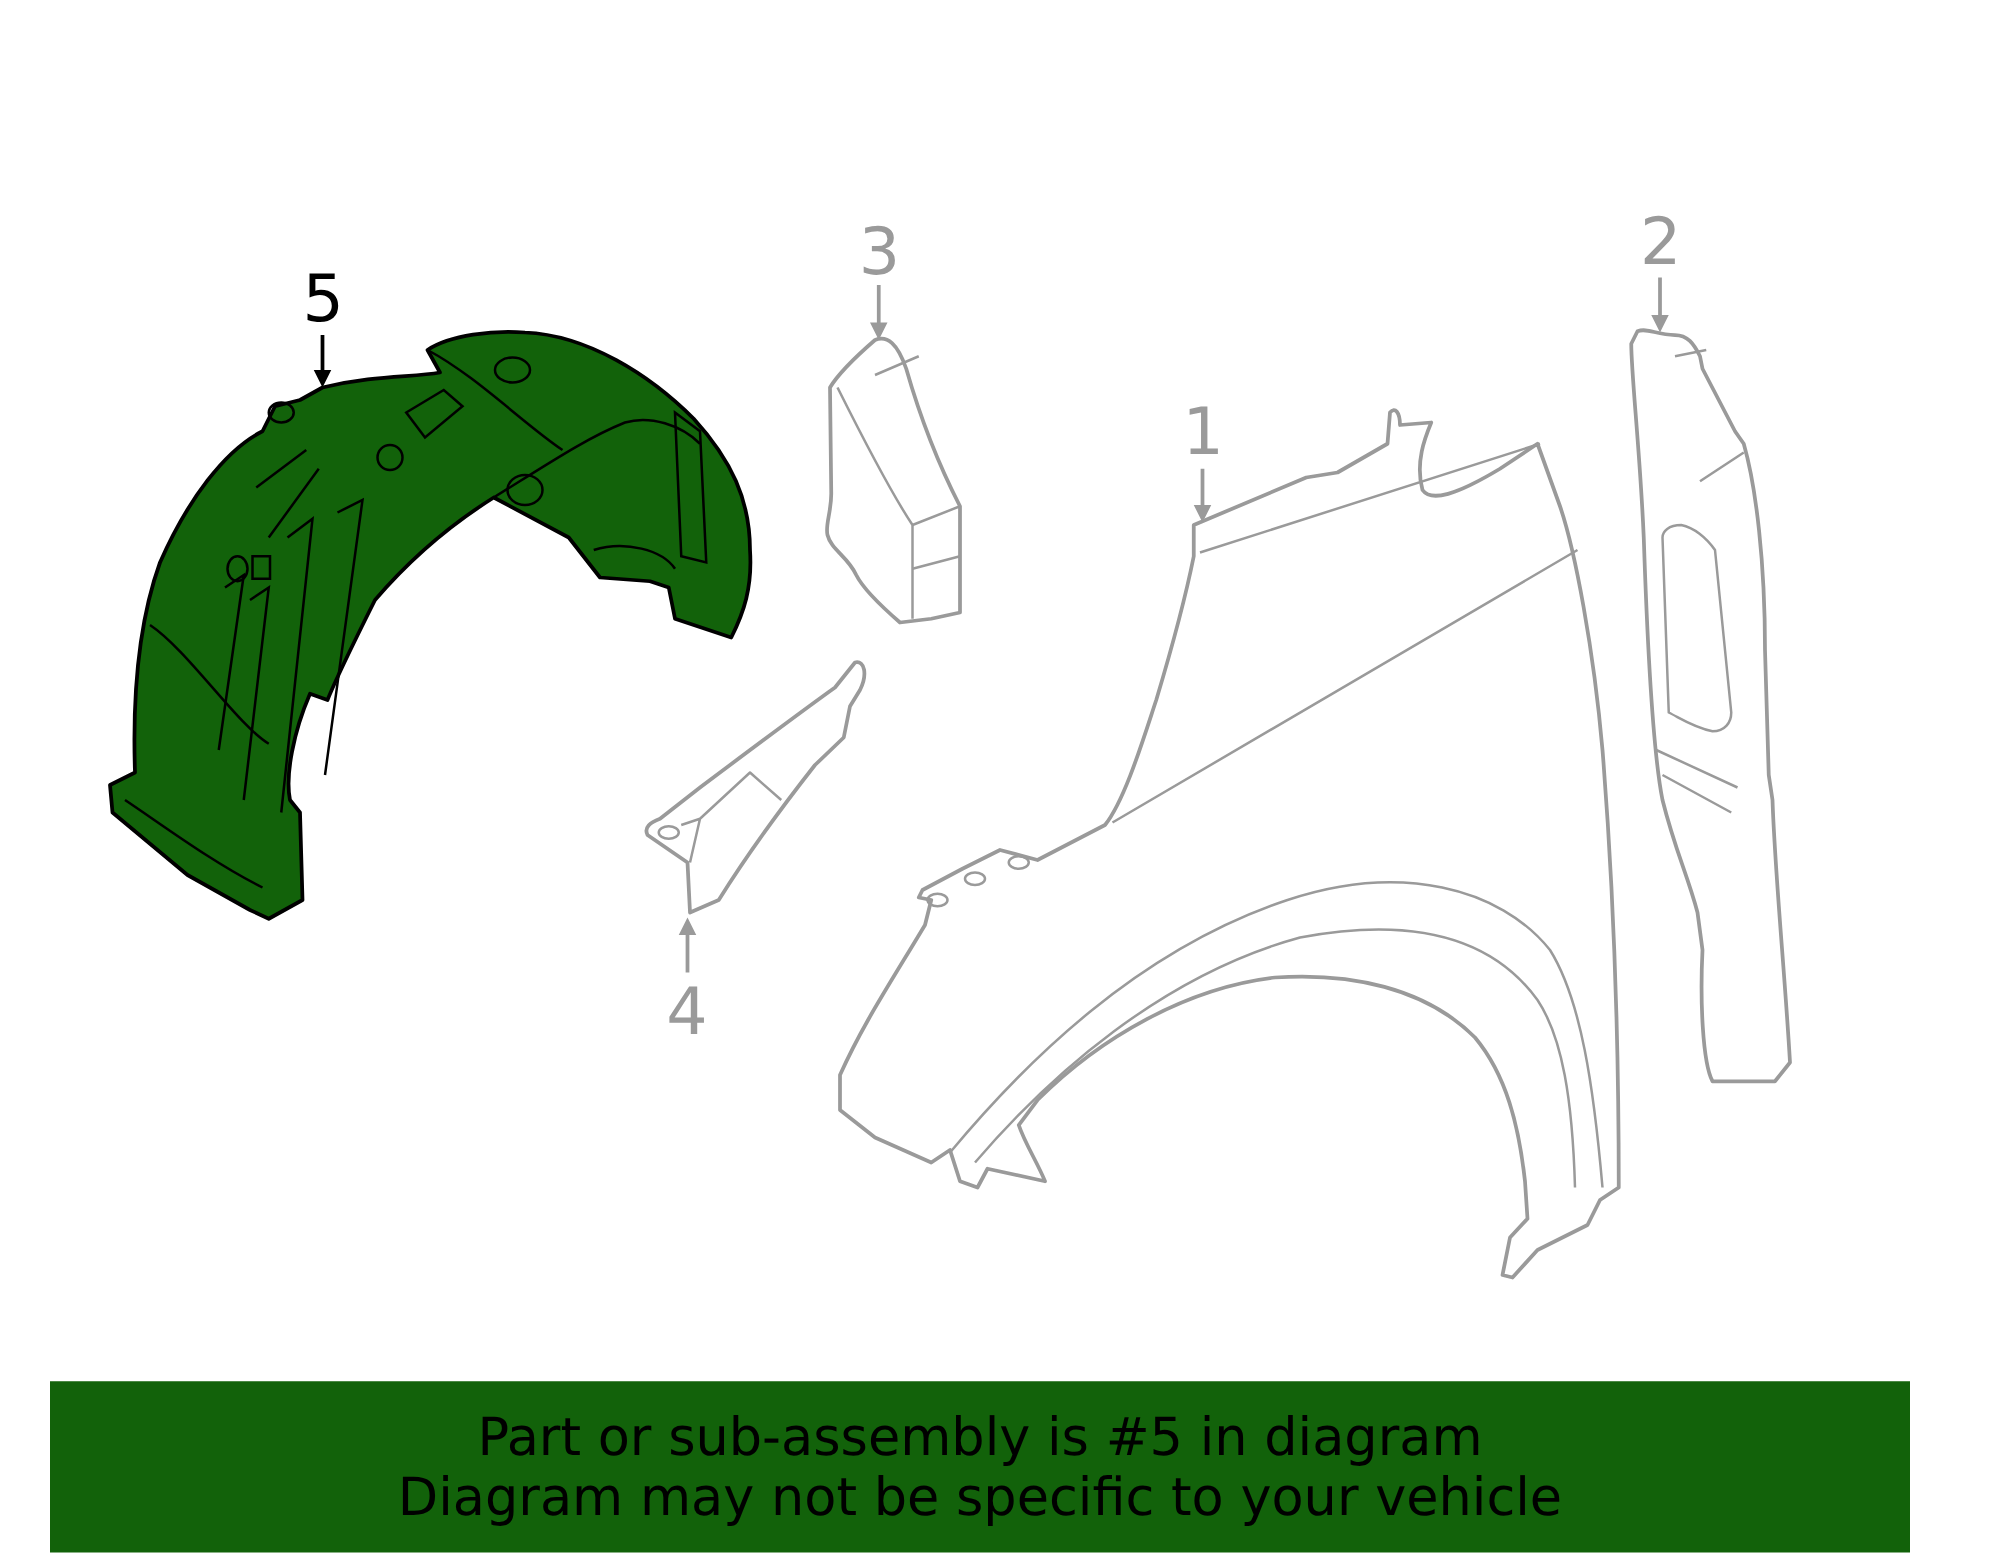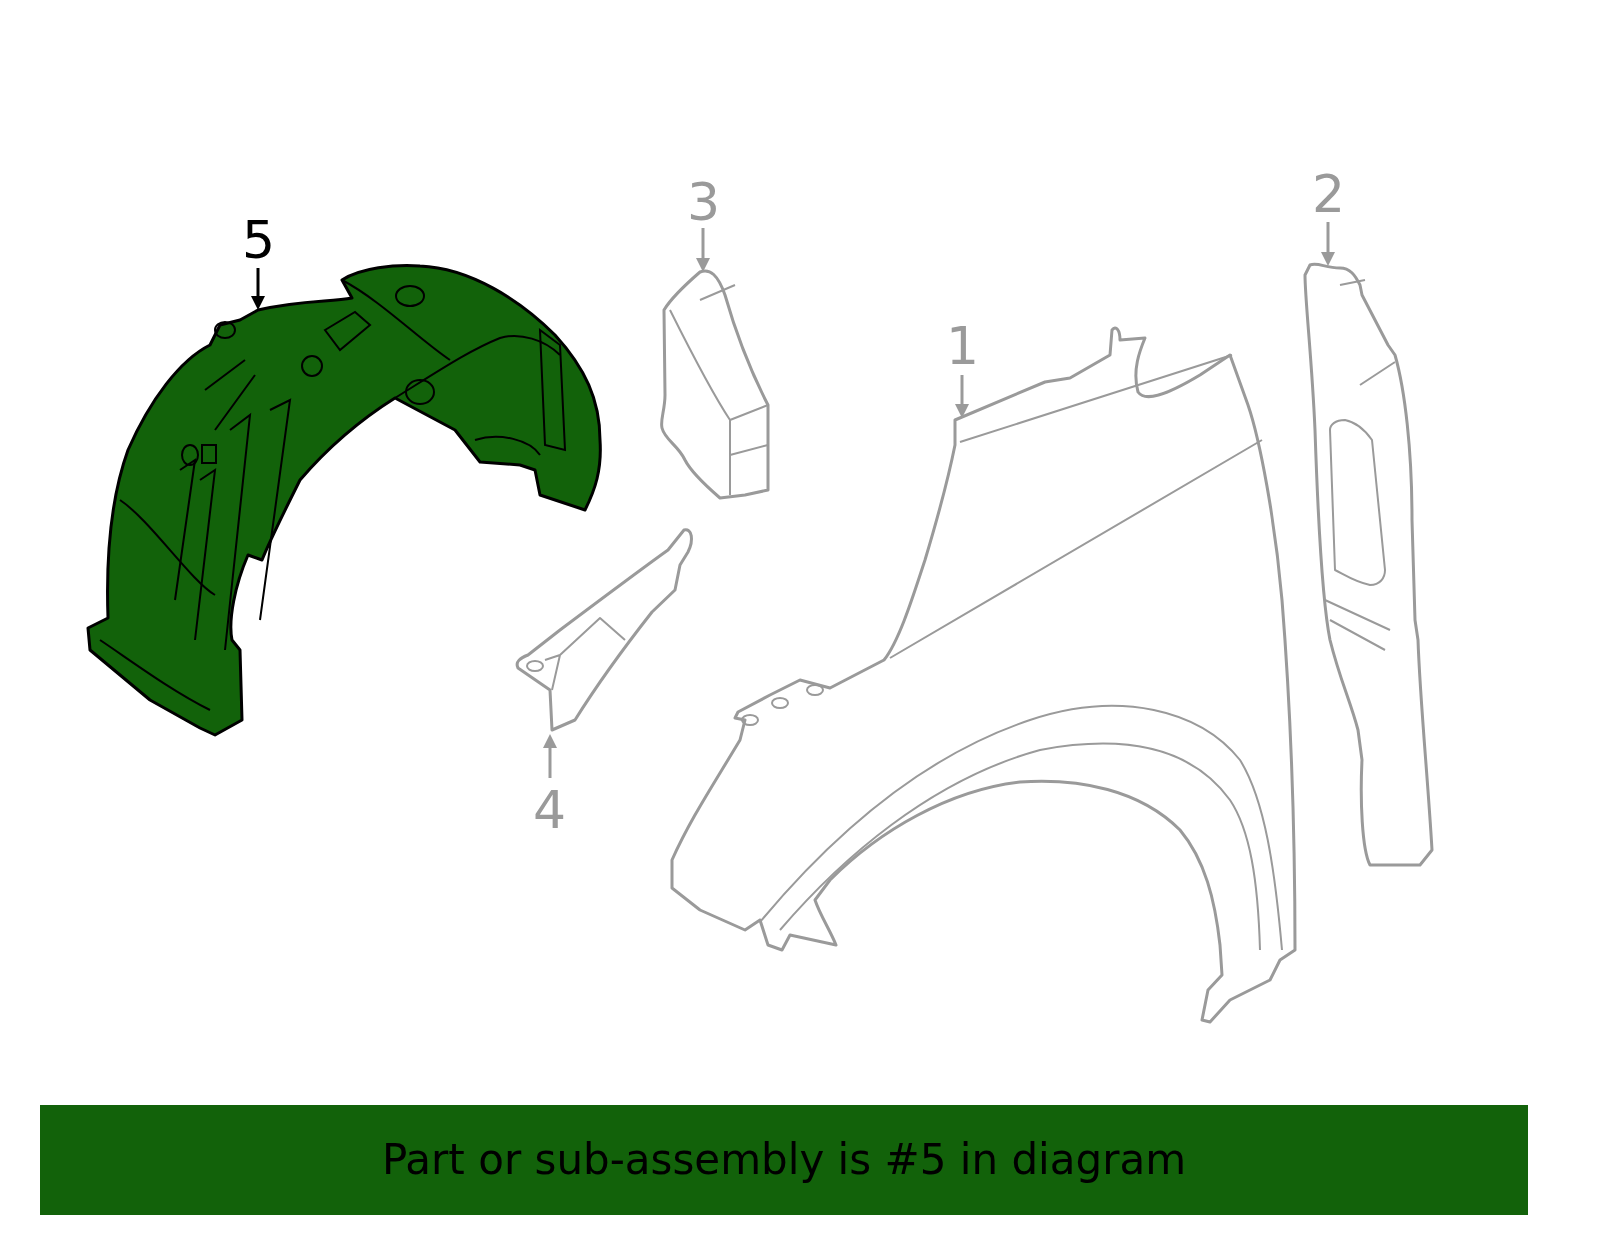--- a/index.html
+++ b/index.html
@@ -1,21 +1,21 @@
 <!DOCTYPE html>
 <html><head>
 <meta charset="utf-8">
 <style>
   html, body { margin:0; padding:0; background:#ffffff; }
   body { width:1600px; height:1249px; position:relative; overflow:hidden; font-family:"DejaVu Sans", sans-serif; }
   #diagram { position:absolute; left:0; top:0; width:1600px; height:1249px; }
   .callout { position:absolute; font-family:"DejaVu Sans", sans-serif; font-size:52px; line-height:52px; }
   .callout.gray { color:#9a9a9a; }
   .callout.black { color:#000000; }
-  #banner { position:absolute; left:40px; top:1105px; width:1488px; height:110px; background:#12620a;
+  #banner { position:absolute; left:40px; top:1105px; width:1488px; height:137px; background:#12620a;
             display:flex; flex-direction:column; align-items:center; justify-content:center; }
   #banner .line { font-family:"DejaVu Sans", sans-serif; font-size:42px; line-height:48px; color:#000; white-space:nowrap; }
 </style>
 </head>
 <body>
 
 <svg id="diagram" viewBox="0 0 1600 1249" xmlns="http://www.w3.org/2000/svg">
 
   <g stroke="#000" stroke-width="3" stroke-linejoin="round" fill="#12620a">
     <path d="M258,310 C300,300 330,302 352,298 L342,280 C360,268 395,264 420,266 C470,268 520,300 555,335 C585,368 600,400 600,440 C602,470 595,490 585,510 L540,495 L535,470 L520,465 L480,462 L455,430 L395,398 C360,420 330,445 300,480 C285,510 270,540 262,560 L248,555 C235,585 228,620 232,640 L240,650 L242,720 L215,735 L200,728 L150,700 L90,650 L88,628 L108,618 C106,560 110,500 128,450 C150,400 180,360 210,345 L220,325 L240,320 Z"></path>
@@ -88,13 +88,14 @@
 </svg>
 
 <div class="callout gray" style="left:946px; top:320px;">1</div>
 <div class="callout gray" style="left:1312px; top:168px;">2</div>
 <div class="callout gray" style="left:687px; top:176px;">3</div>
 <div class="callout gray" style="left:533px; top:784px;">4</div>
 <div class="callout black" style="left:242px; top:214px;">5</div>
 
 <div id="banner">
   <div class="line">Part or sub-assembly is #5 in diagram</div>
+  <div class="line">Diagram may not be specific to your vehicle</div>
 </div>
 
 </body></html>

